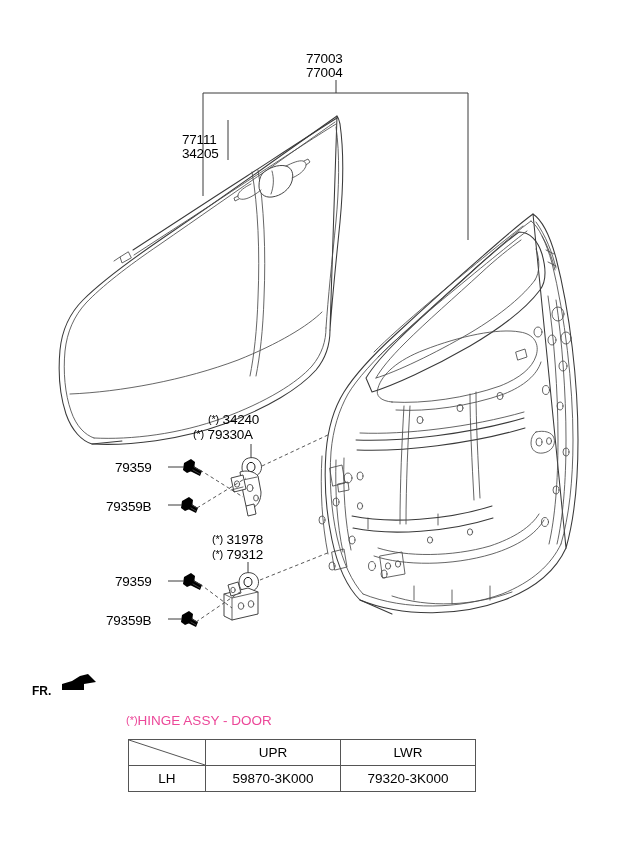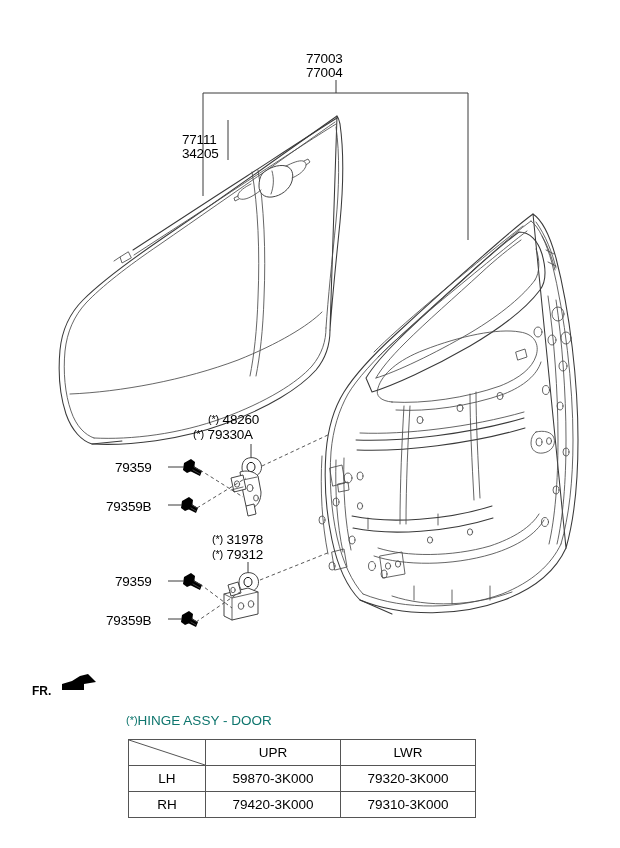--- a/index.html
+++ b/index.html
@@ -61,21 +61,21 @@
     color: #000;
     letter-spacing: 0px;
   }
 
   
   #tbl-caption {
     position: absolute;
     left: 126px;
     top: 713px;
     font-size: 13.5px;
-    color: #0f766e;
+    color: #ec4899;
     white-space: nowrap;
   }
 
   
   #parts-table {
     position: absolute;
     left: 128px;
     top: 739px;
     border-collapse: collapse;
     font-size: 13.5px;
@@ -451,21 +451,21 @@
     </g>
   </svg>
 
   <div class="lbl" id="lbl-77003">77003</div>
   <div class="lbl" id="lbl-77004">77004</div>
   <div class="lbl" id="lbl-77111">77111</div>
   <div class="lbl" id="lbl-77121">34205</div>
 
   <div class="lbl" id="lbl-79340">
     <span class="star">(*)</span>
-    <span>48260</span>
+    <span>34240</span>
   </div>
   <div class="lbl" id="lbl-79330a">
     <span class="star">(*)</span>
     <span>79330A</span>
   </div>
   <div class="lbl" id="lbl-79311">
     <span class="star">(*)</span>
     <span>31978</span>
   </div>
   <div class="lbl" id="lbl-79312">
@@ -495,21 +495,16 @@
         <th class="c-val">UPR</th>
         <th class="c-val">LWR</th>
       </tr>
     </thead>
     <tbody>
       <tr>
         <td class="c-rowhdr">LH</td>
         <td class="c-val">59870-3K000</td>
         <td class="c-val">79320-3K000</td>
       </tr>
-      <tr>
-        <td class="c-rowhdr">RH</td>
-        <td class="c-val">79420-3K000</td>
-        <td class="c-val">79310-3K000</td>
-      </tr>
     </tbody>
   </table>
 
 </div>
 
 </body></html>

